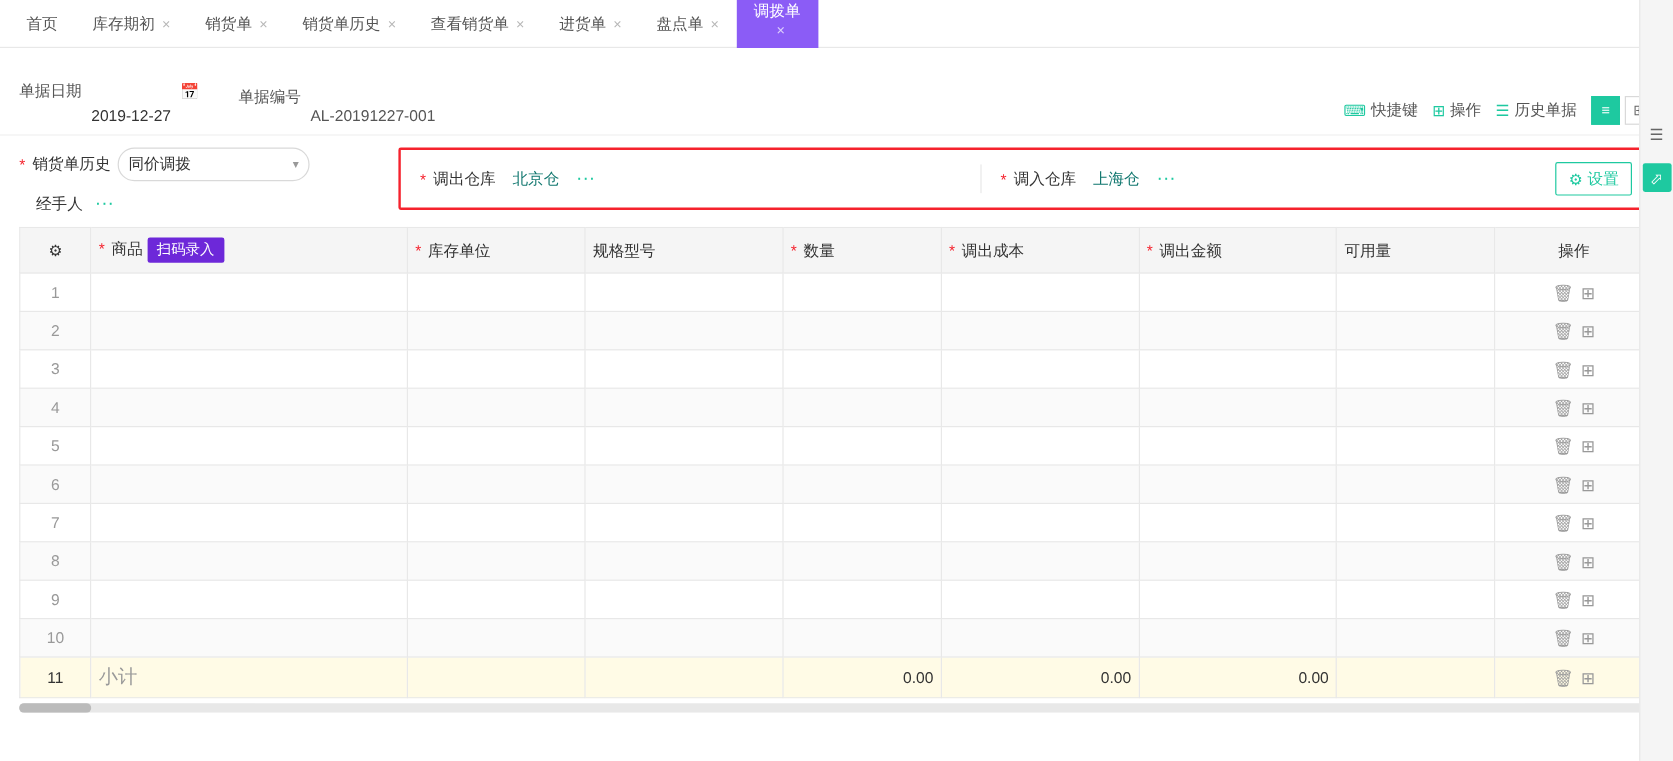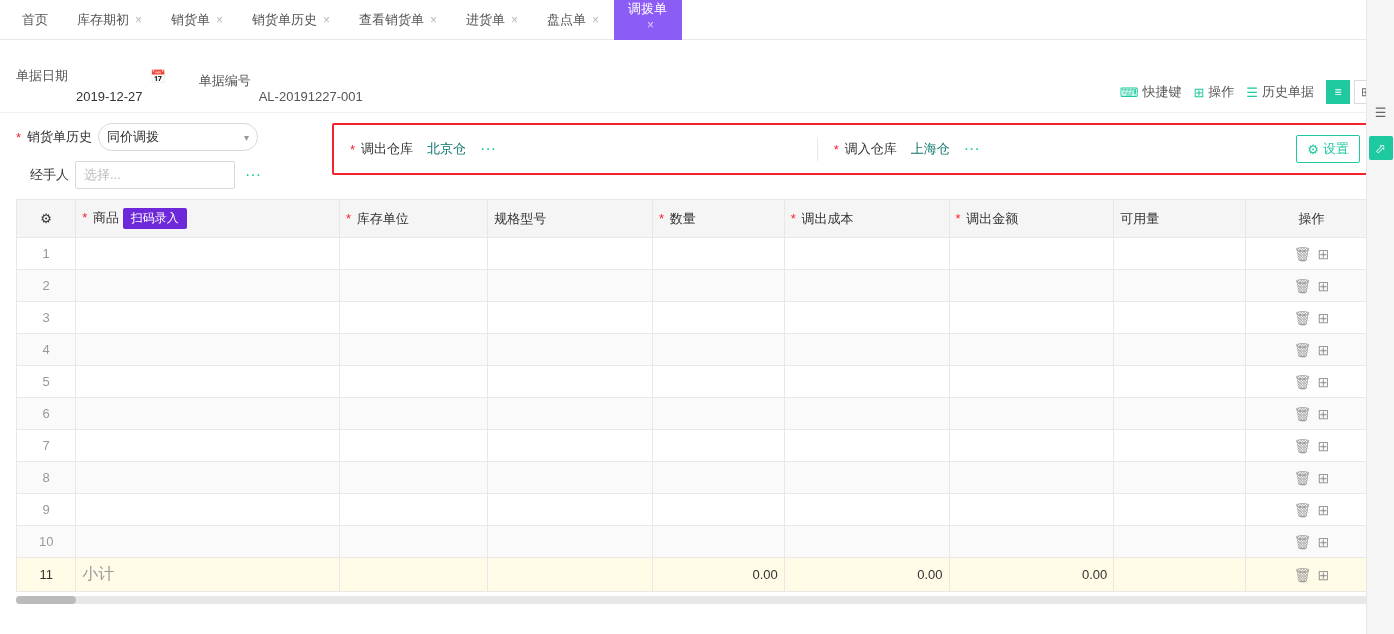--- a/index.html
+++ b/index.html
@@ -255,23 +255,20 @@
     <div class="form-field">
       <span class="required">*</span>
       <span class="field-label">销货单历史</span>
       <div class="field-value" style="min-width:160px;border-radius:14px;">
         <span>同价调拨</span>
         <span class="dropdown-arrow">▾</span>
       </div>
     </div>
     <div class="form-field">
       <span class="field-label" style="margin-left:14px;">经手人</span>
-      <div class="field-value" style="min-width:160px; color:#bbb;">
-        <span style="color:#bbb;">选择...</span>
-      </div>
       <span class="dots-btn">···</span>
     </div>
   </div>
 
   <div class="warehouse-box">
     <div class="warehouse-field">
       <span class="required">*</span>
       <span class="wh-label">调出仓库</span>
       <span class="wh-value" style="margin-left:8px;">北京仓</span>
       <span class="dots-btn">···</span>

